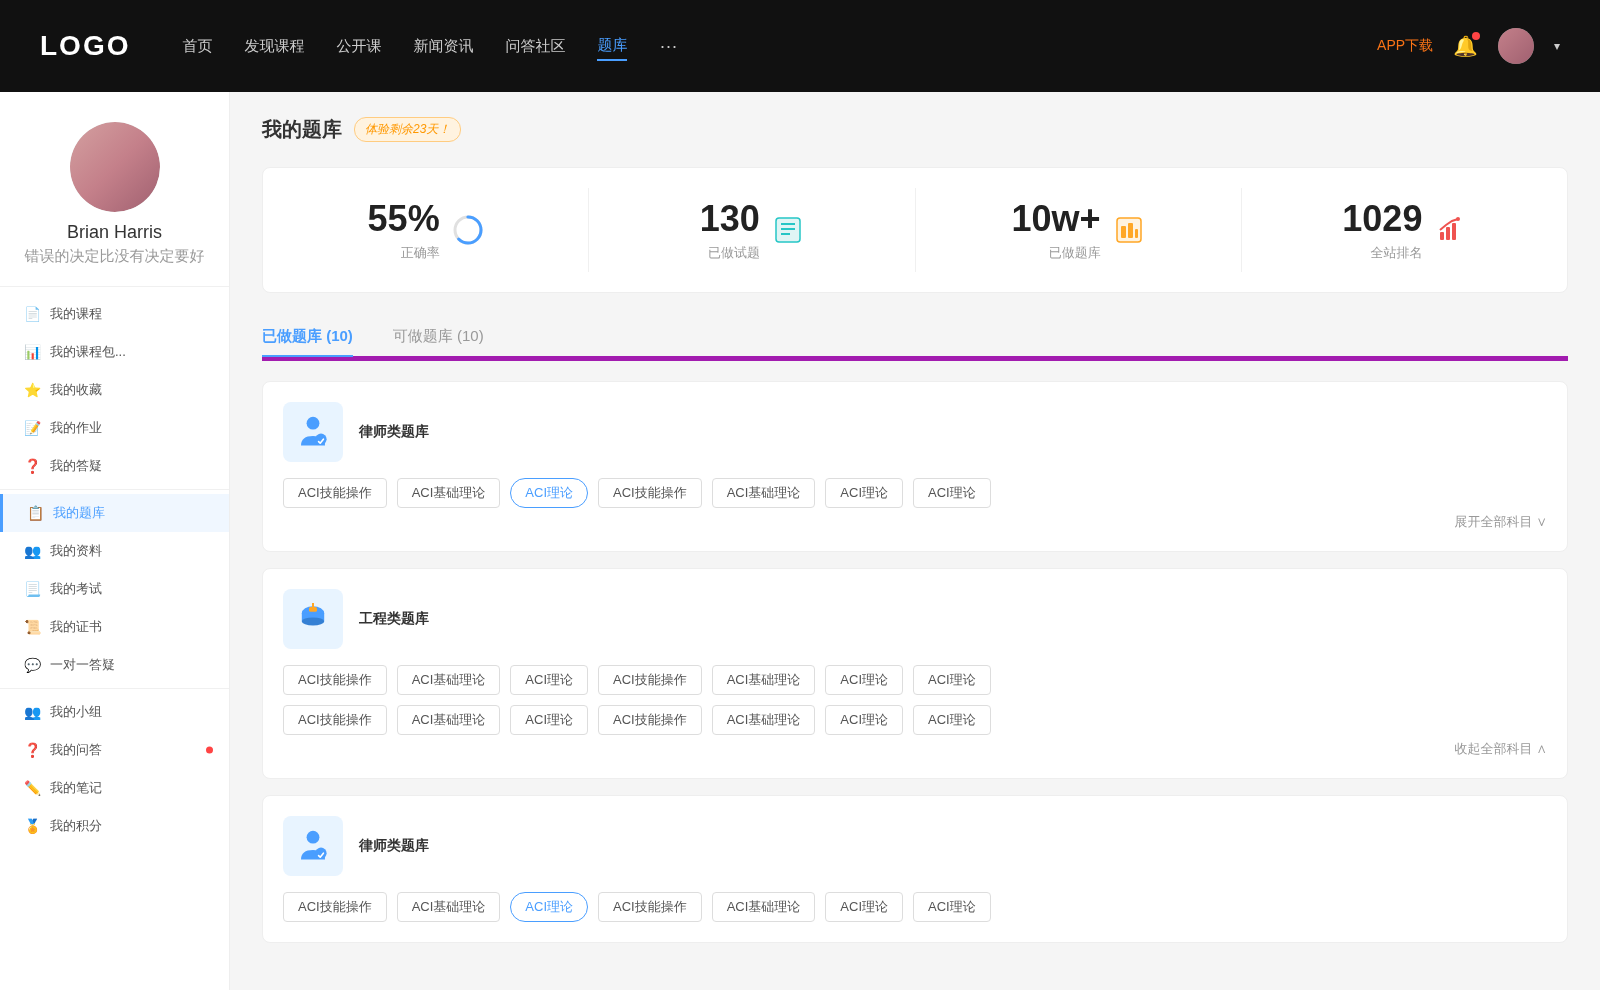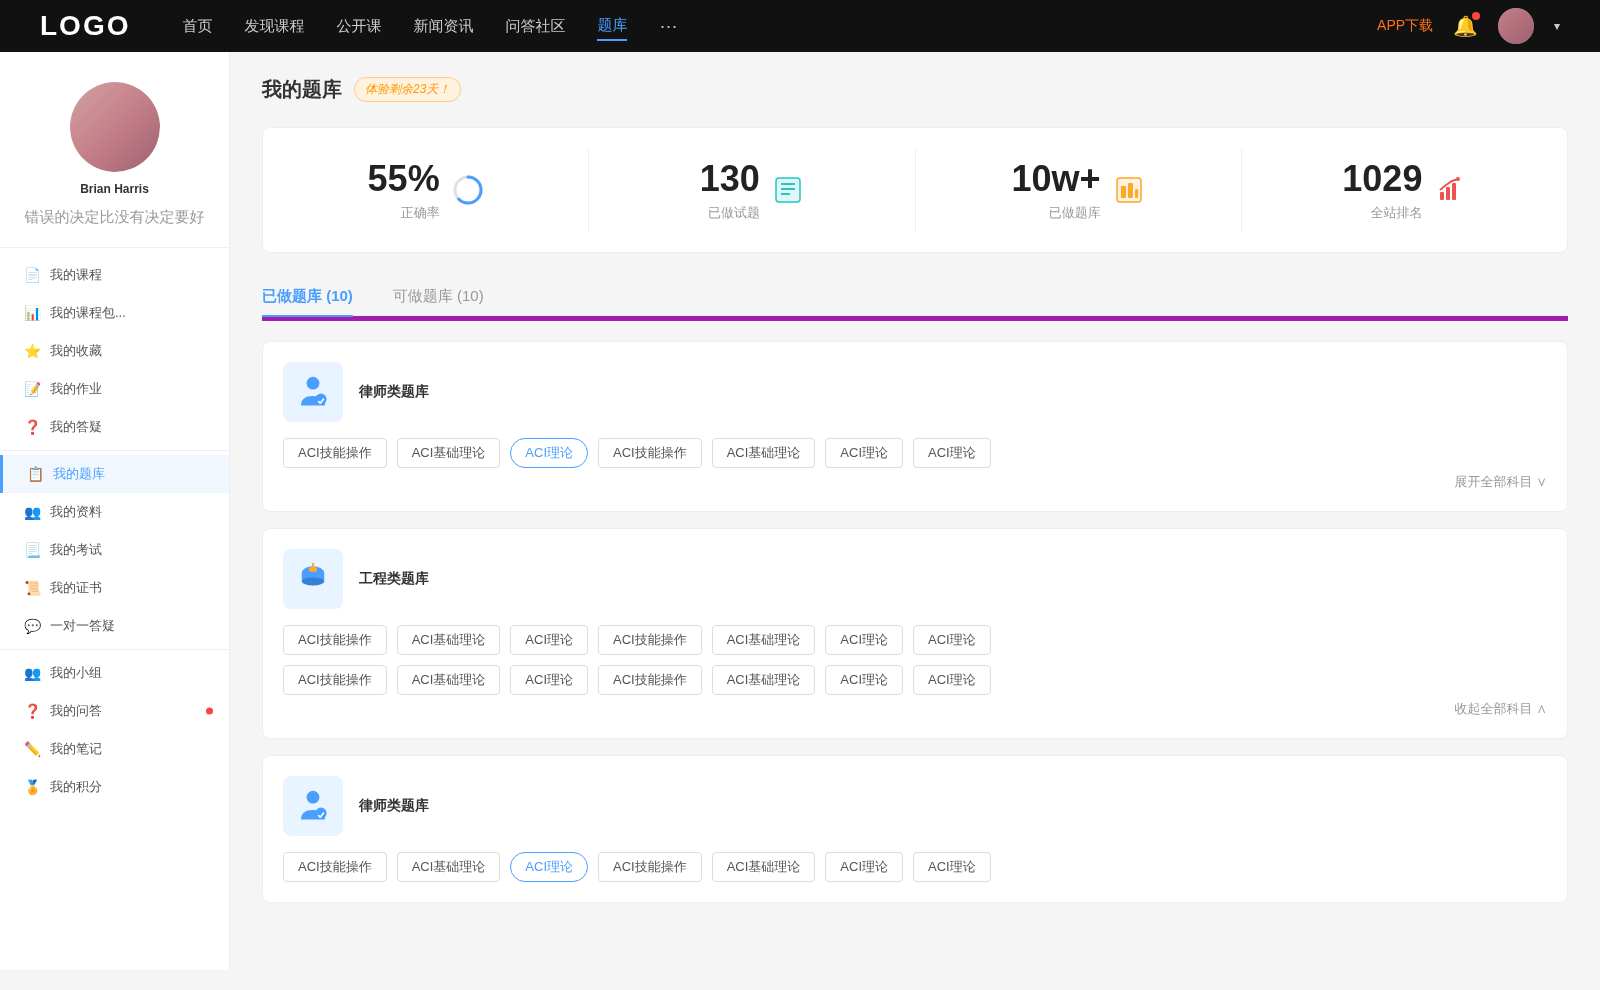--- a/index.html
+++ b/index.html
@@ -1,39 +1,39 @@
 <!DOCTYPE html>
 <html><head>
   <meta charset="utf-8">
   <style>
     * { box-sizing: border-box; margin: 0; padding: 0; }
     body { font-family: 'PingFang SC', 'Microsoft YaHei', sans-serif; background: #f5f5f5; color: #333; }
 
     
-    .nav { background: #111; height: 52px; display: flex; align-items: center; padding: 0 40px; gap: 32px; }
+    .nav { background: #111; height: 92px; display: flex; align-items: center; padding: 0 40px; gap: 32px; }
     .nav-logo { color: #fff; font-size: 28px; font-weight: bold; letter-spacing: 2px; margin-right: 20px; }
     .nav-item { color: #ccc; font-size: 15px; cursor: pointer; padding: 4px 0; }
     .nav-item.active { color: #4a9eff; border-bottom: 2px solid #4a9eff; }
     .nav-dots { color: #ccc; font-size: 18px; }
     .nav-right { margin-left: auto; display: flex; align-items: center; gap: 20px; }
     .nav-app { color: #f97316; font-size: 14px; cursor: pointer; }
     .nav-bell { color: #ccc; font-size: 20px; cursor: pointer; position: relative; }
     .nav-bell-dot { position: absolute; top: -2px; right: -2px; width: 8px; height: 8px; background: #ff4444; border-radius: 50%; }
     .nav-avatar { width: 36px; height: 36px; border-radius: 50%; background: #888; overflow: hidden; cursor: pointer; }
     .nav-chevron { color: #ccc; font-size: 12px; cursor: pointer; }
 
     
     .layout { display: flex; min-height: calc(100vh - 72px); }
 
     
     .sidebar { width: 230px; background: #fff; padding: 20px 0; flex-shrink: 0; border-right: 1px solid #eee; }
     .sidebar-profile { text-align: center; padding: 10px 20px 20px; border-bottom: 1px solid #f0f0f0; }
     .sidebar-avatar { width: 90px; height: 90px; border-radius: 50%; background: #ddd; margin: 0 auto 10px; overflow: hidden; display: flex; align-items: center; justify-content: center; }
     .sidebar-avatar-img { width: 90px; height: 90px; border-radius: 50%; background: linear-gradient(135deg, #d4a0a0, #c4808a, #a06070); }
-    .sidebar-name { font-size: 12px; color: #333; font-weight: 700; margin-bottom: 12px; }
+    .sidebar-name { font-size: 18px; color: #333; font-weight: 400; margin-bottom: 4px; }
     .sidebar-motto { font-size: 15px; color: #999; }
     .sidebar-menu { padding: 8px 0; }
     .sidebar-item { display: flex; align-items: center; gap: 10px; padding: 10px 24px; cursor: pointer; font-size: 13px; color: #555; }
     .sidebar-item.active { color: #4a9eff; background: #f0f7ff; border-left: 3px solid #4a9eff; }
     .sidebar-item .icon { width: 16px; text-align: center; font-size: 14px; color: inherit; }
     .sidebar-divider { height: 1px; background: #f0f0f0; margin: 4px 0; }
 
     
     .main { flex: 1; padding: 24px 32px; overflow-y: auto; }
 

